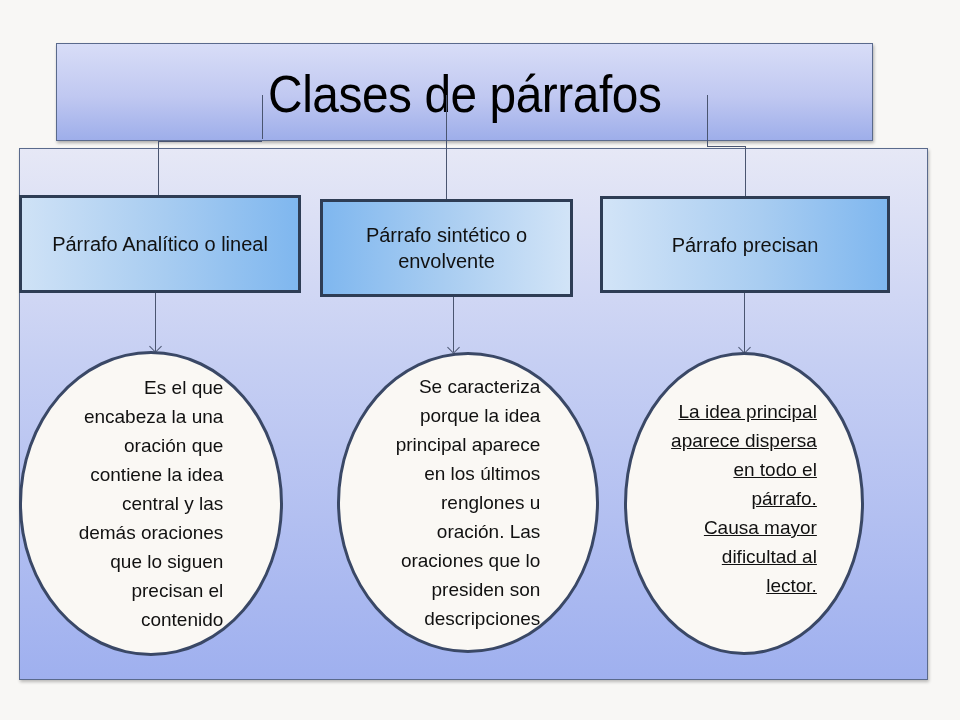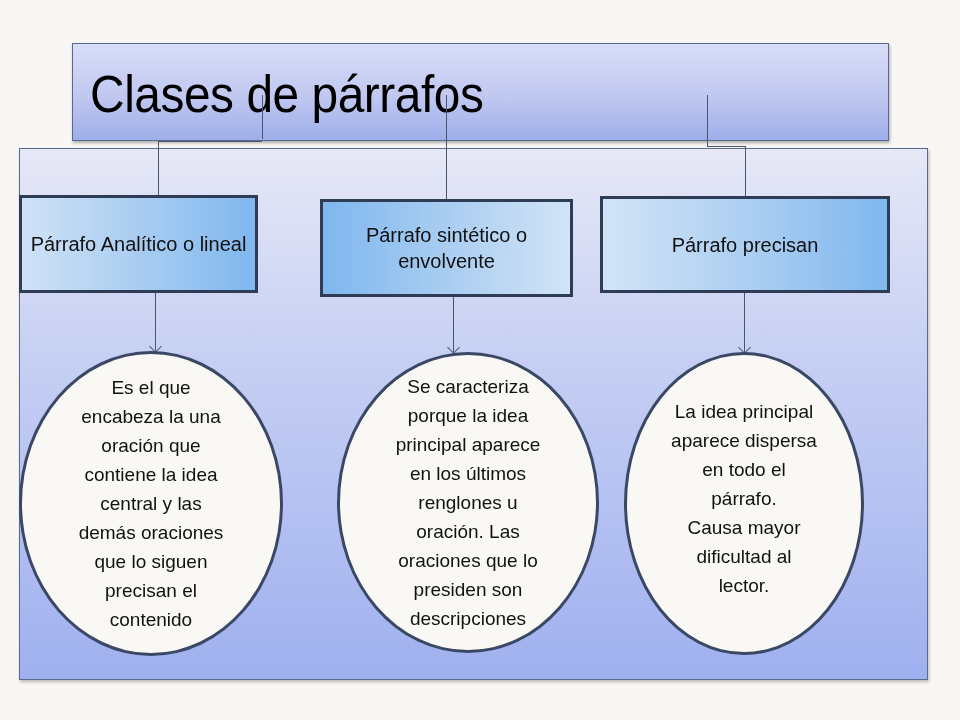--- a/index.html
+++ b/index.html
@@ -9,51 +9,51 @@
     font-family: "Liberation Sans", "DejaVu Sans", sans-serif;
     color:#111;
   }
   .panel {
     position:absolute; left:19px; top:148px; width:907px; height:530px;
     background:linear-gradient(to bottom, #e6e8f6 0%, #c6cff3 40%, #9fb0ef 100%);
     border:1px solid #5a6a8c;
     box-shadow:1px 2px 3px rgba(0,0,0,0.25);
   }
   .title-box {
-    position:absolute; left:72px; top:43px; width:815px; height:96px;
+    position:absolute; left:56px; top:43px; width:815px; height:96px;
     background:linear-gradient(to bottom, #d8ddf7 0%, #c0c8f1 55%, #9eaeea 100%);
     border:1px solid #5a6a8c;
     box-shadow:1px 2px 3px rgba(0,0,0,0.3);
-    display:flex; align-items:center; 
+    display:flex; align-items:center; justify-content:center;
   }
   .title-text {
     font-family: "Liberation Sans Narrow", "Liberation Sans", sans-serif;
     font-size:52px; letter-spacing:-0.5px; color:#000;
     transform:scaleX(0.92);
     margin-top:4px;
   }
   .line { position:absolute; background:#4a5570; }
   .vline { width:1px; }
   .hline { height:1px; }
   .box {
     position:absolute; border:3px solid #2e3d55;
     display:flex; align-items:center; justify-content:center; text-align:center;
     font-size:20px; line-height:26px; color:#111;
     box-sizing:border-box;
   }
-  .box.b1 { left:19px; top:195px; width:239px; height:98px;
+  .box.b1 { left:19px; top:195px; width:282px; height:98px;
     background:linear-gradient(to right, #cfe2f6 0%, #a9cdf1 50%, #7fb7ef 100%); }
   .box.b2 { left:320px; top:199px; width:253px; height:98px;
     background:linear-gradient(to right, #7fb7ef 0%, #a9cdf1 50%, #d2e4f7 100%); }
   .box.b3 { left:600px; top:196px; width:290px; height:97px;
     background:linear-gradient(to right, #d2e4f7 0%, #a9cdf1 55%, #7fb7ef 100%); }
   .ellipse {
     position:absolute; border:3px solid #3a4866; border-radius:50%;
     background:#faf8f4; box-sizing:border-box;
-    display:flex; align-items:center; justify-content:center; text-align:center;
+    display:flex; align-items:center; justify-content:center; text-align:right;
     font-size:19px; line-height:29px; color:#111;
   }
   .e1 { left:19px; top:351px; width:264px; height:305px; }
   .e2 { left:337px; top:352px; width:262px; height:301px; }
   .e3 { left:624px; top:352px; width:240px; height:303px; }
   .etext { white-space:pre-line; }
   .arrowhead {
     position:absolute; width:8px; height:8px;
     border-right:1px solid #4a5570; border-bottom:1px solid #4a5570;
     transform:rotate(45deg);
@@ -111,20 +111,20 @@
 porque la idea
 principal aparece
 en los últimos
 renglones u
 oración. Las
 oraciones que lo
 presiden son
 descripciones</span>
 </div>
 <div class="ellipse e3">
-  <span class="etext" style="margin-top:-10px;">La idea principal
+  <span class="etext" style="margin-top:-10px;text-decoration:underline;">La idea principal
 aparece dispersa
 en todo el
 párrafo.
 Causa mayor
 dificultad al
 lector.</span>
 </div>
 
 </body></html>

